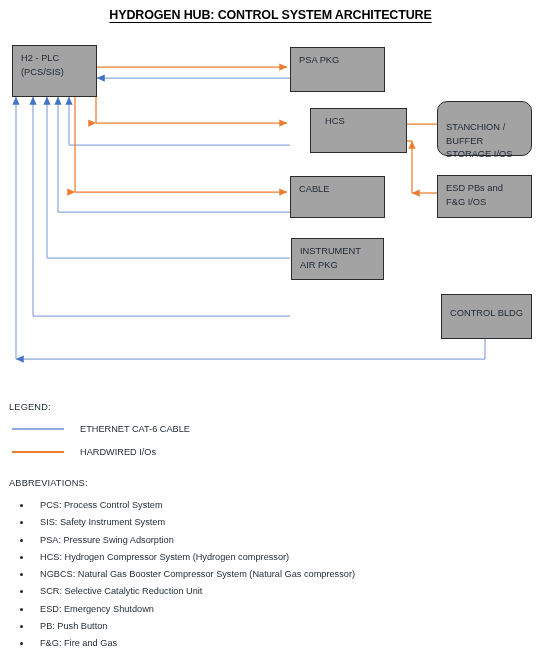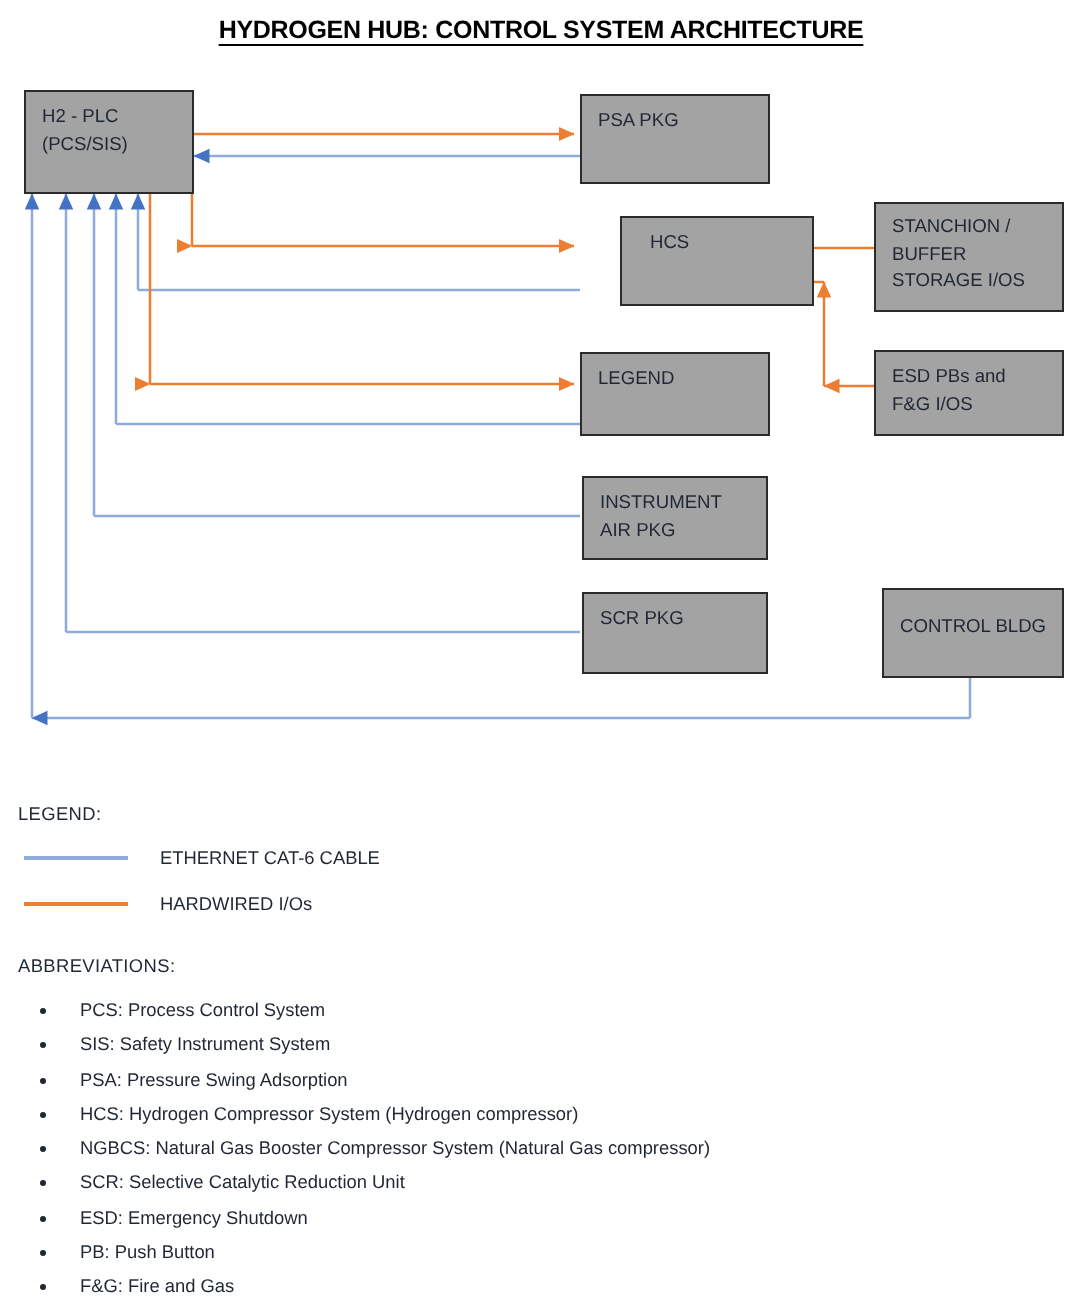--- a/index.html
+++ b/index.html
@@ -172,33 +172,30 @@
 
   <div class="node" style="left:290px; top:47px; width:95px; height:45px;">
     <span class="ln">PSA PKG</span>
   </div>
 
   <div class="node" style="left:290px; top:108px; width:97px; height:45px; padding-left:14px;margin-left:20px;">
     <span class="ln">HCS</span>
   </div>
 
   <div class="node" style="left:290px; top:176px; width:95px; height:42px;">
-    <span class="ln">LEGEND</span>
+    <span class="ln">CABLE</span>
   </div>
 
   <div class="node" style="left:291px; top:238px; width:93px; height:42px;">
     <span class="ln">INSTRUMENT</span>
     <span class="ln">AIR PKG</span>
   </div>
 
-  <div class="node" style="left:291px; top:296px; width:93px; height:41px;">
-    <span class="ln">SCR PKG</span>
-  </div>
-
-  <div class="node" style="left:437px; top:101px; width:95px; height:55px; padding-top:5px;">
+
+  <div class="node" style="left:437px; top:101px; width:95px; height:55px; padding-top:19px;border-radius:10px;">
     <span class="ln">STANCHION /</span>
     <span class="ln">BUFFER</span>
     <span class="ln">STORAGE I/OS</span>
   </div>
 
   <div class="node" style="left:437px; top:175px; width:95px; height:43px;">
     <span class="ln">ESD PBs and</span>
     <span class="ln">F&amp;G I/OS</span>
   </div>
 

